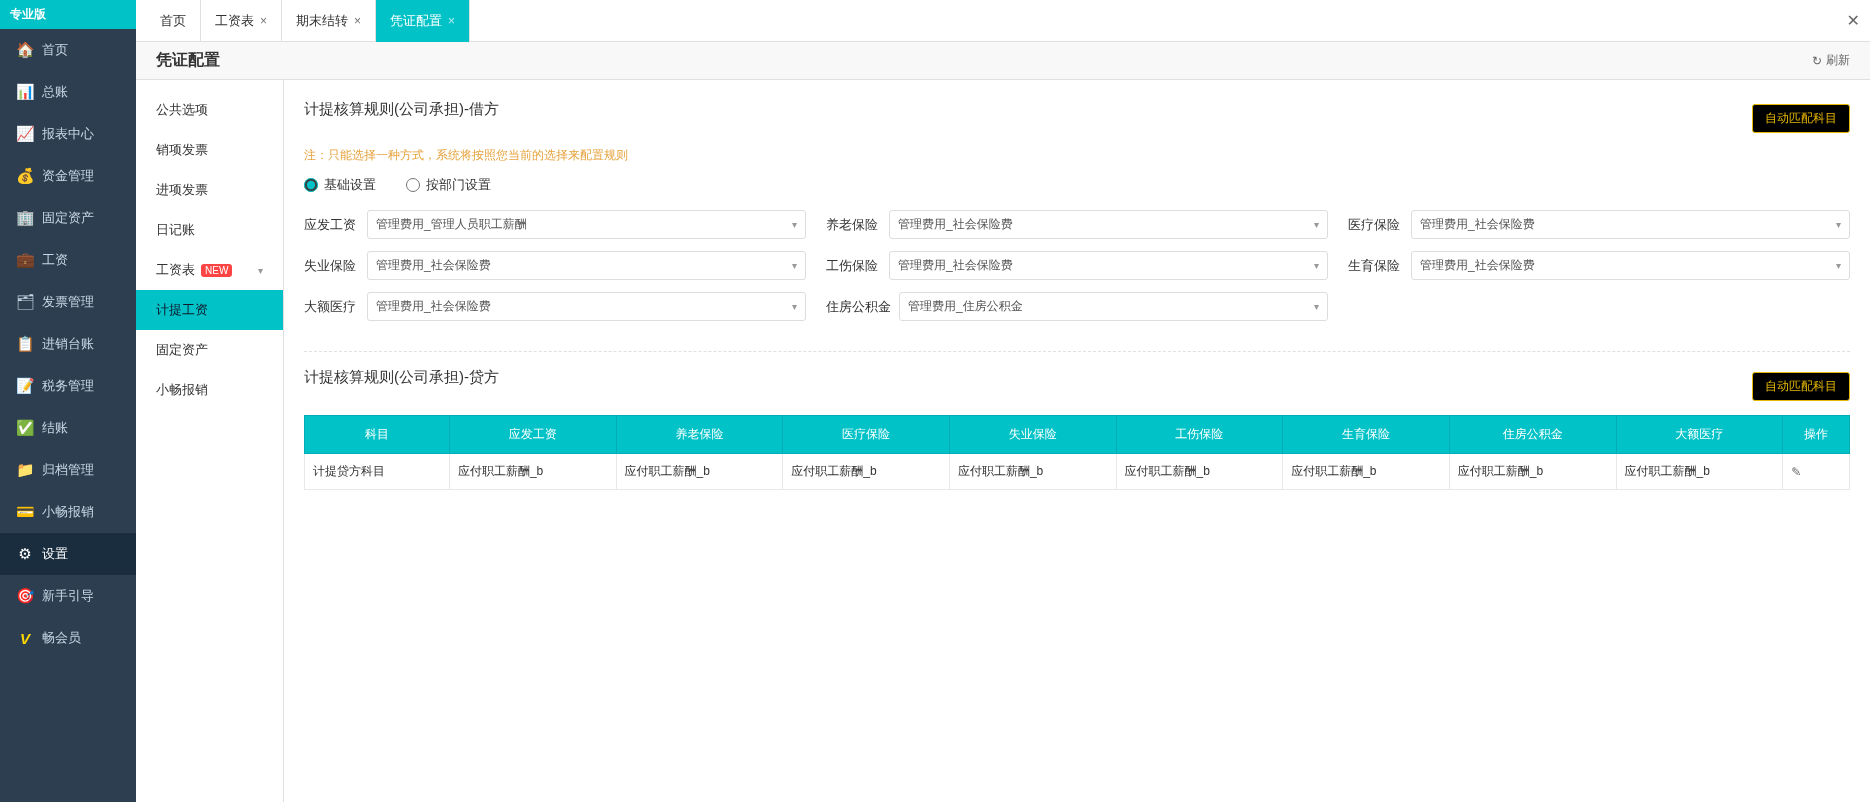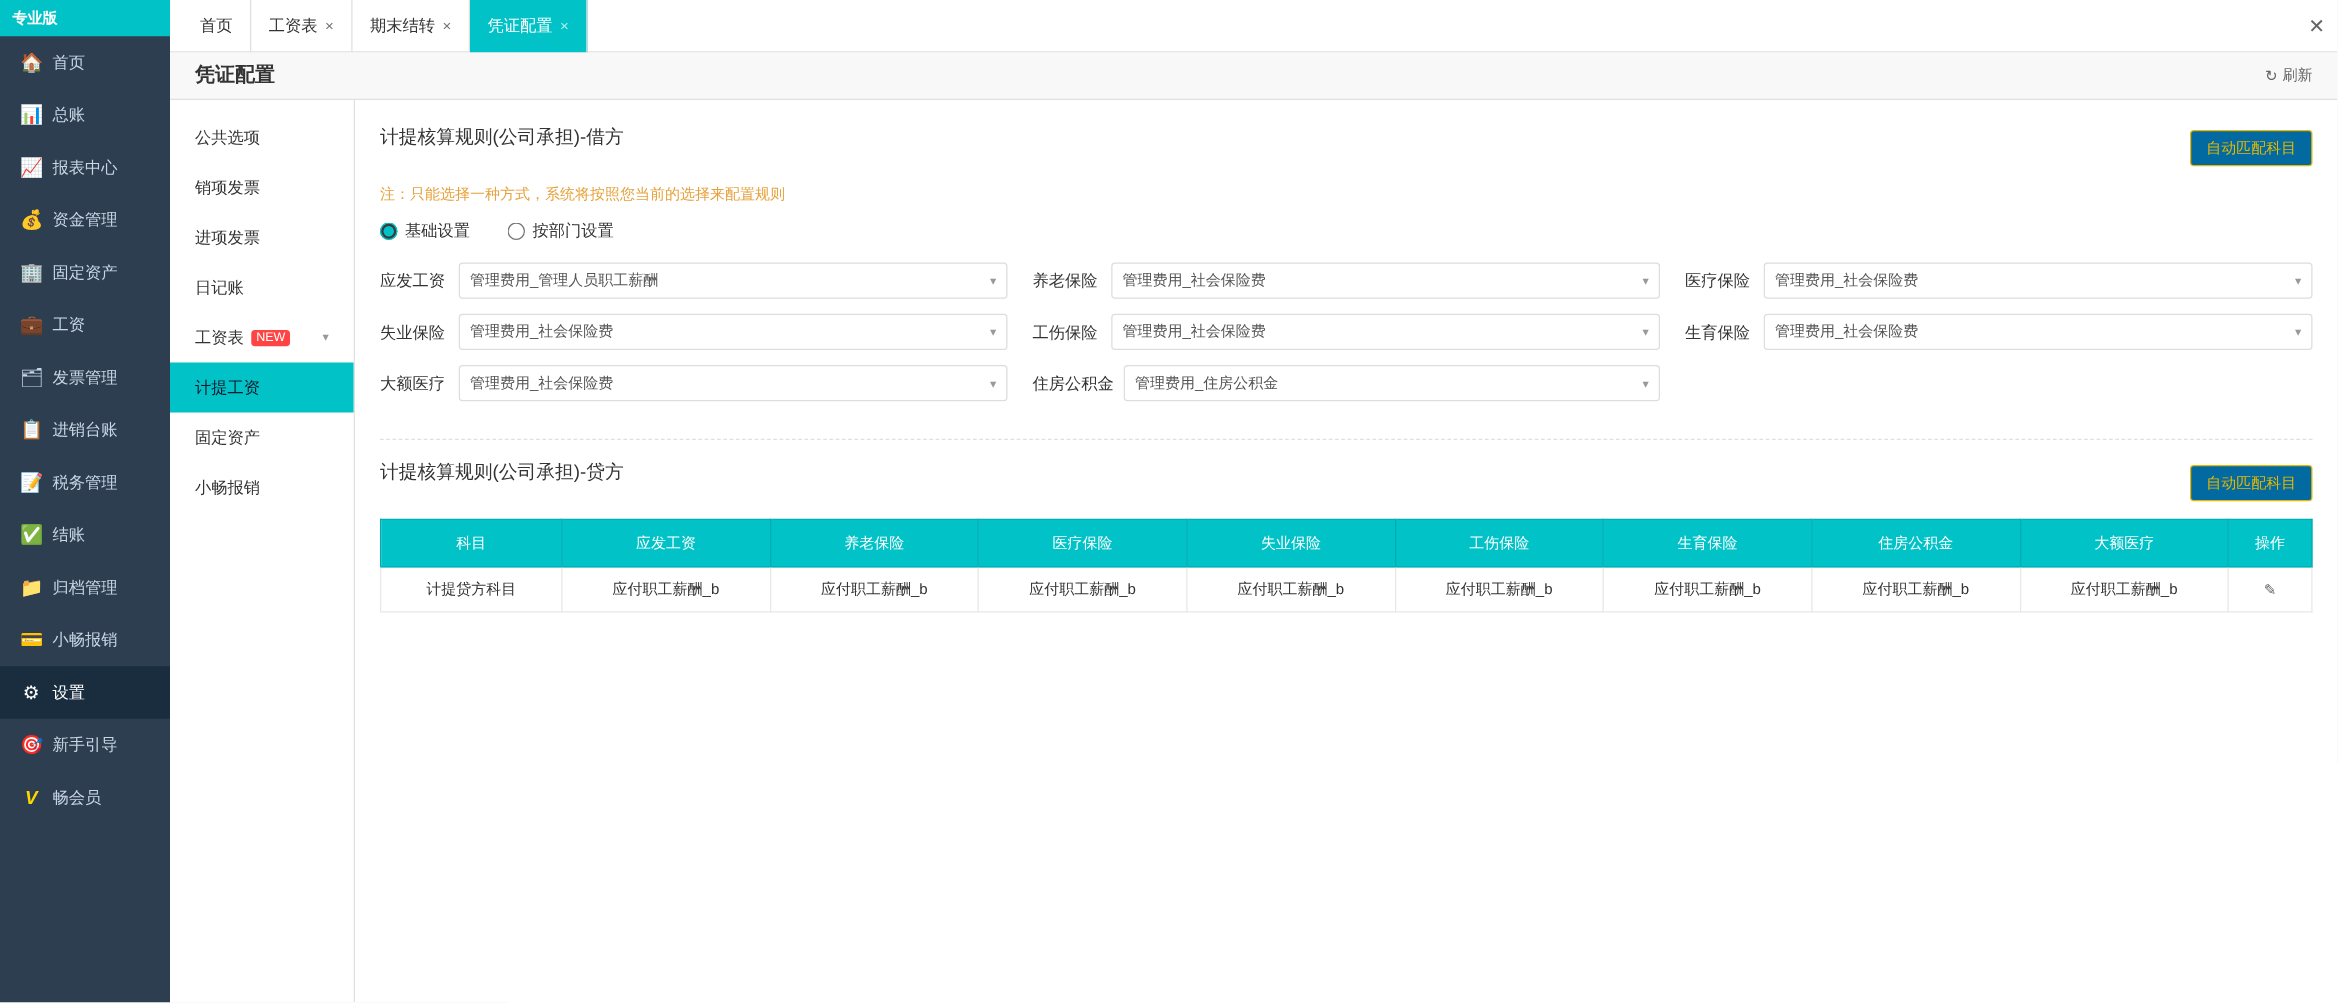--- a/index.html
+++ b/index.html
@@ -232,21 +232,21 @@
       overflow: hidden;
       text-overflow: ellipsis;
       white-space: nowrap;
     }
     .form-select-arrow { font-size: 10px; color: #999; flex-shrink: 0; }
 
     
     .auto-match-btn {
       border: 1px solid #e6b800;
       color: #e6b800;
-      background: #0369a1;
+      background: #000000;
       padding: 5px 12px;
       font-size: 12px;
       border-radius: 3px;
       cursor: pointer;
       white-space: nowrap;
     }
 
     
     .divider {
       border: none;
@@ -264,21 +264,21 @@
     .data-table th {
       background: #00c2c7;
       color: white;
       padding: 10px 8px;
       text-align: center;
       font-weight: normal;
       border: 1px solid #00adb5;
     }
     .data-table td {
       padding: 9px 8px;
-      text-align: center;
+      text-align: left;
       border: 1px solid #e8e8e8;
       color: #333;
       background: white;
       margin-left: 44px;
     }
     .edit-icon {
       color: #666;
       cursor: pointer;
     }
   </style>

